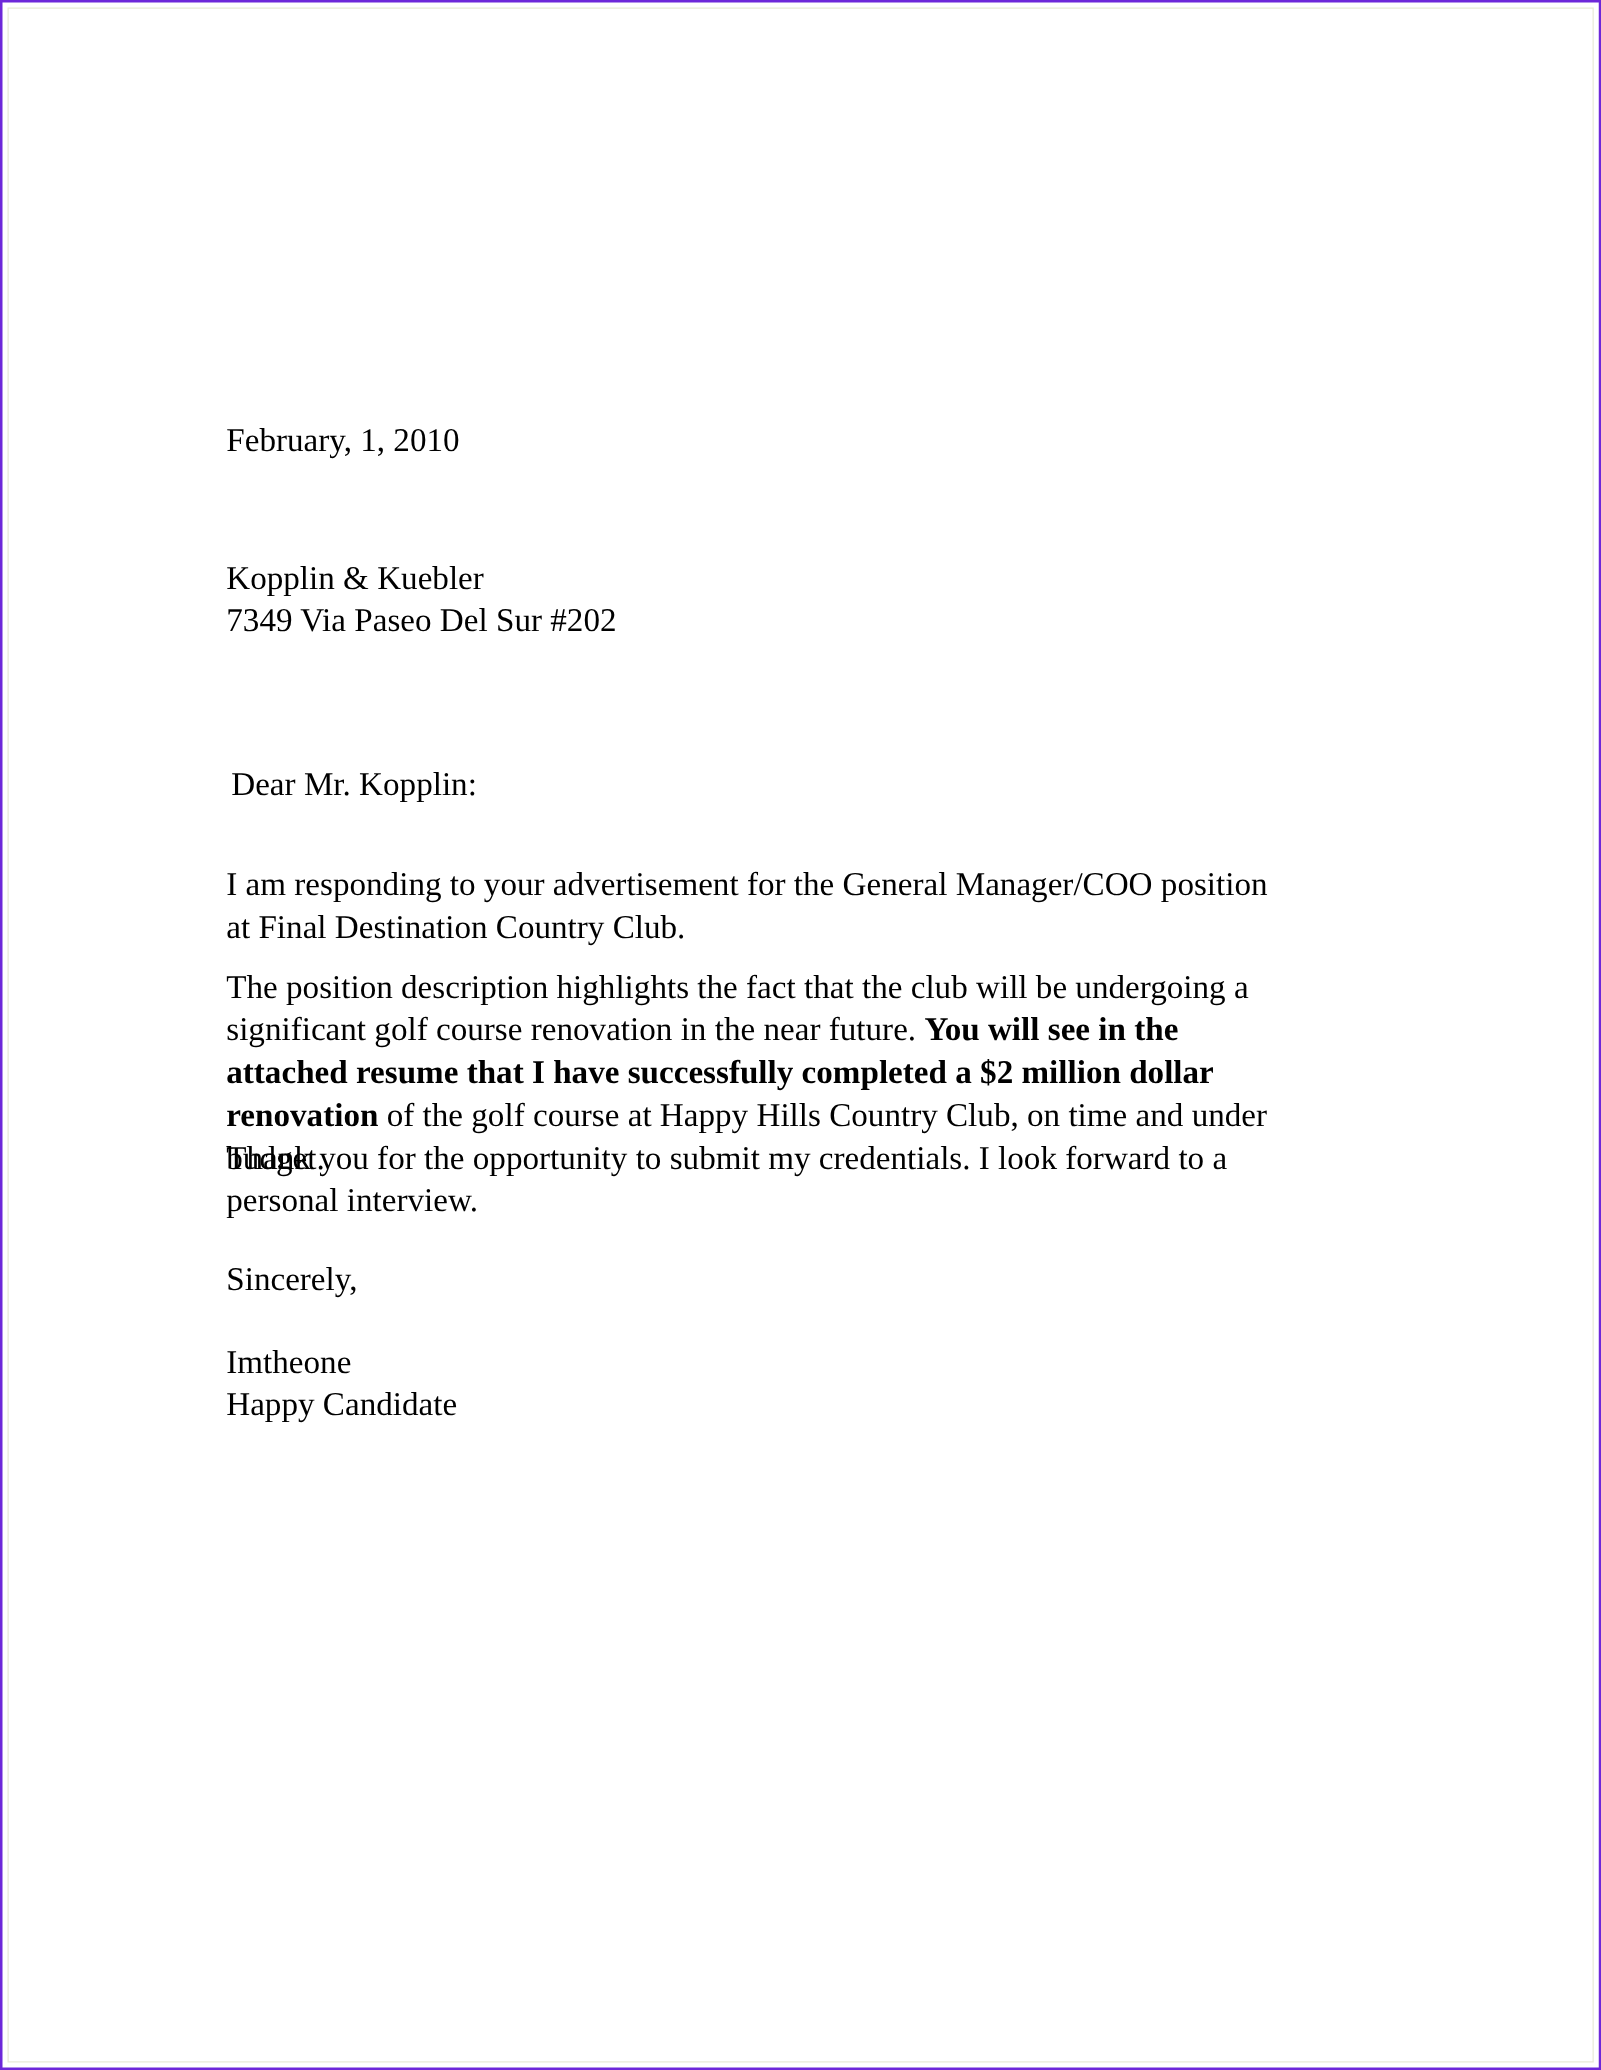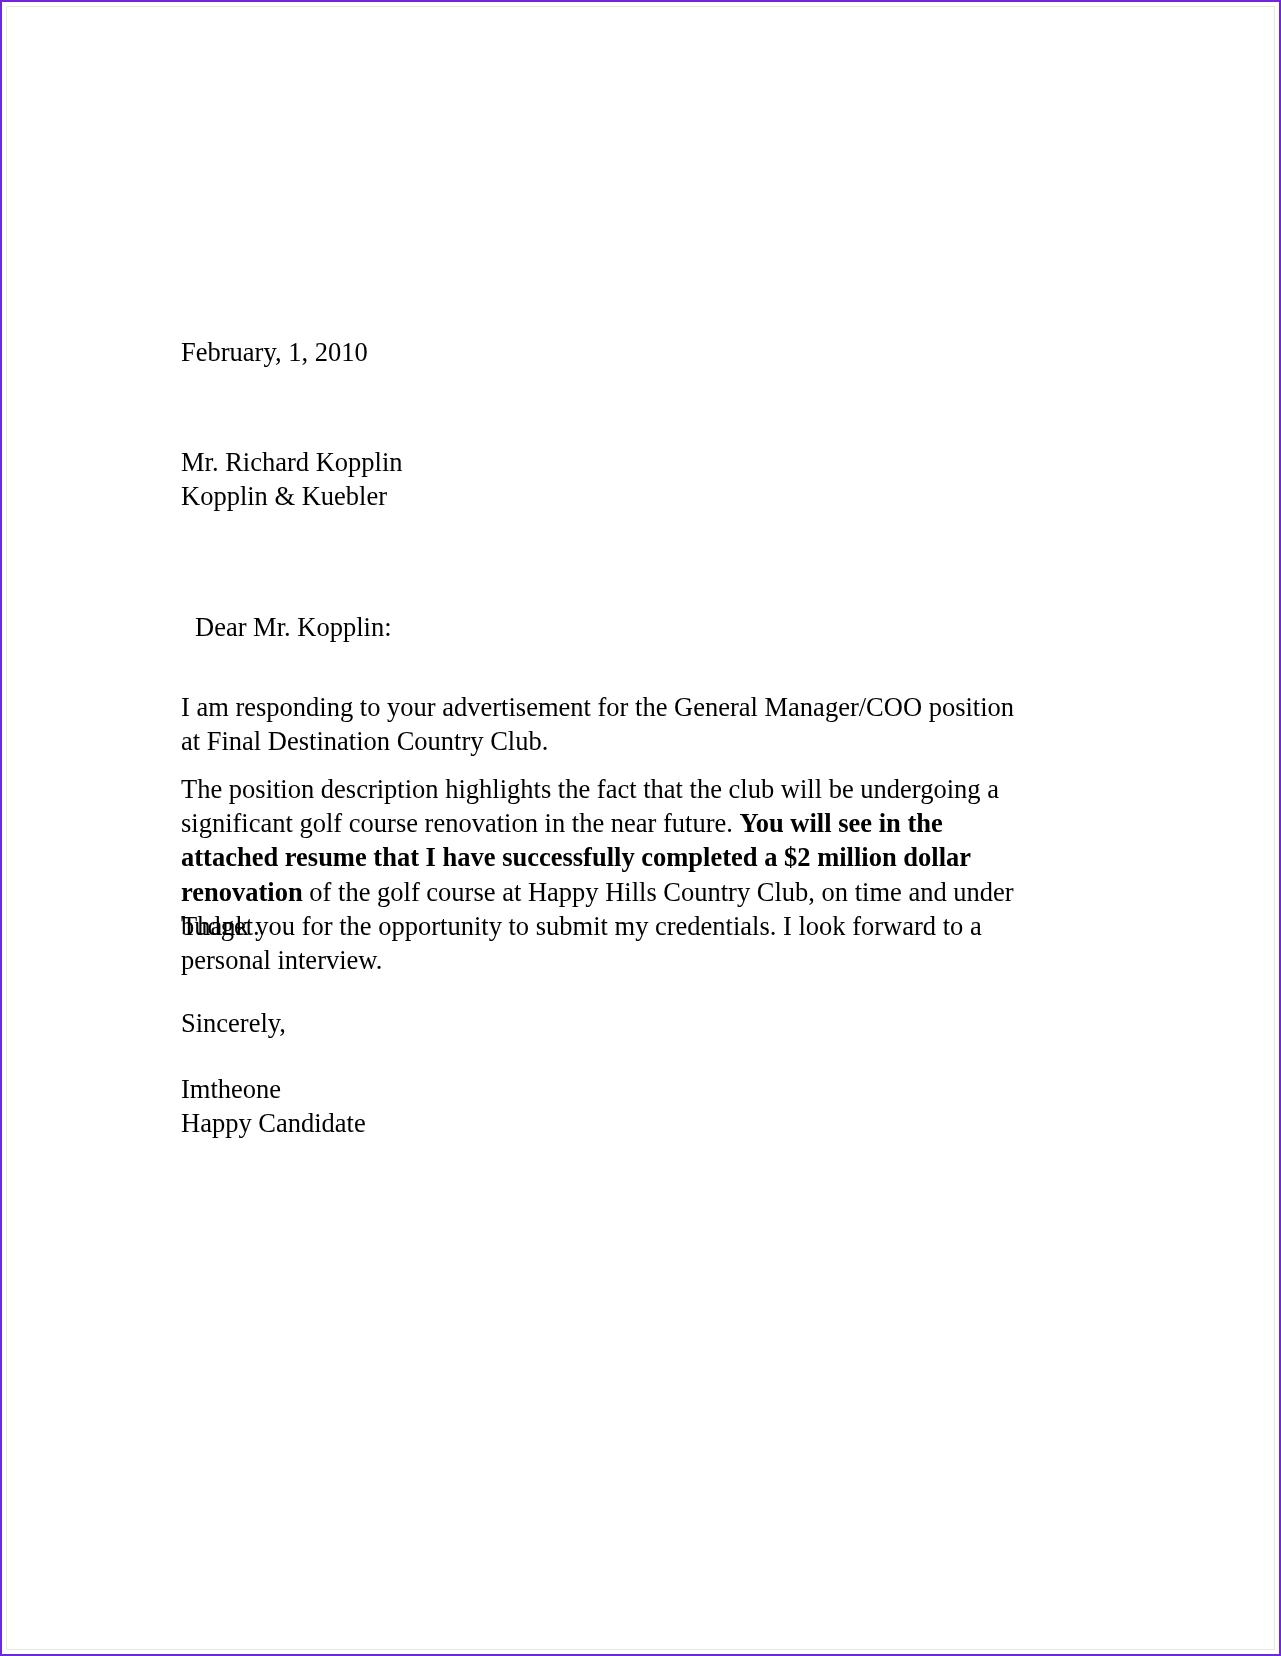--- a/index.html
+++ b/index.html
@@ -58,21 +58,21 @@
     top: 443px;
     left: 0;
   }
   .address-block .addr-line {
     white-space: pre;
   }
 
   .salutation {
     position: absolute;
     top: 608px;
-    left: 14px;
+    left: 4px;
     white-space: pre;
     text-align: center;
   }
 
   .para {
     position: absolute;
     left: 0;
     width: 855px;
     text-align: left;
   }
@@ -102,22 +102,22 @@
 </style>
 </head>
 <body>
 
 <div class="page">
   <div class="letter">
 
     <div class="date-line">February, 1, 2010</div>
 
     <div class="address-block">
-      <div class="addr-line">Mr. Richard Kopplin</div>
       <div class="addr-line">Kopplin &amp; Kuebler</div>
+      <div class="addr-line">7349 Via Paseo Del Sur #202</div>
     </div>
 
     <div class="salutation">Dear Mr. Kopplin:</div>
 
     <p class="para para-1">I am responding to your advertisement for the General Manager/COO position at Final Destination Country Club.</p>
 
     <p class="para para-2"><span>The position description highlights the fact that the club will be undergoing a significant golf course renovation in the near future.  </span><b>You will see in the attached resume that I have successfully completed a $2 million dollar renovation</b><span> of the golf course at Happy Hills Country Club, on time and under budget.</span></p>
 
     <p class="para para-3">Thank you for the opportunity to submit my credentials.  I look forward to a personal interview.</p>
 

